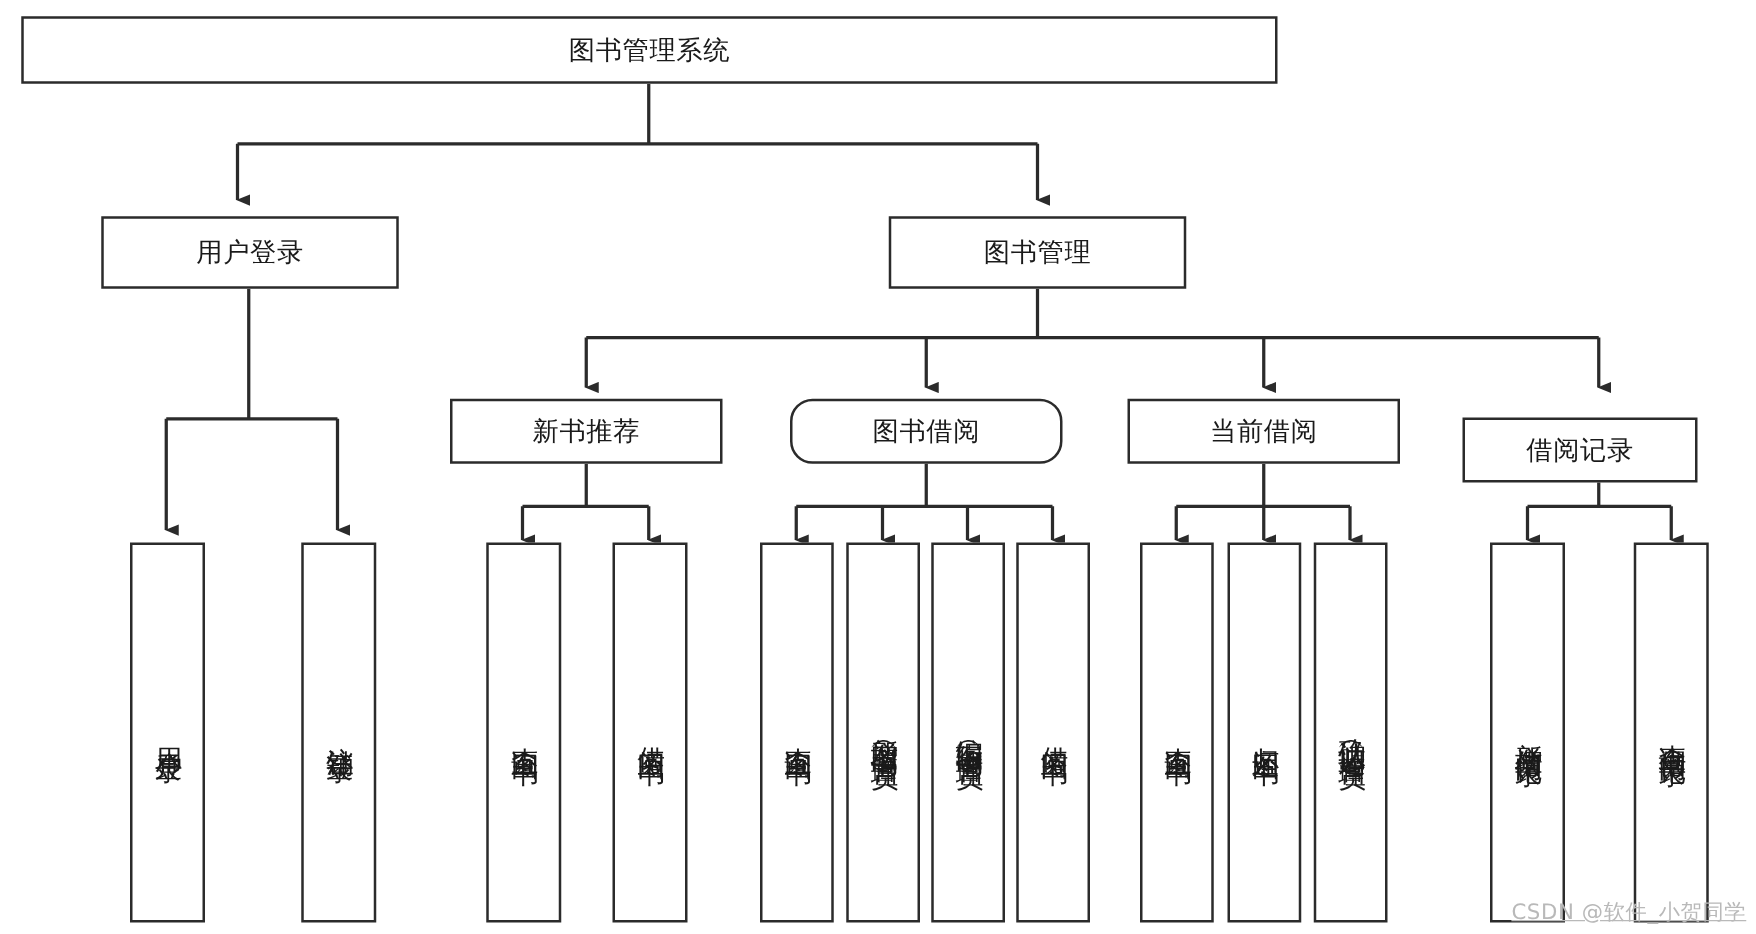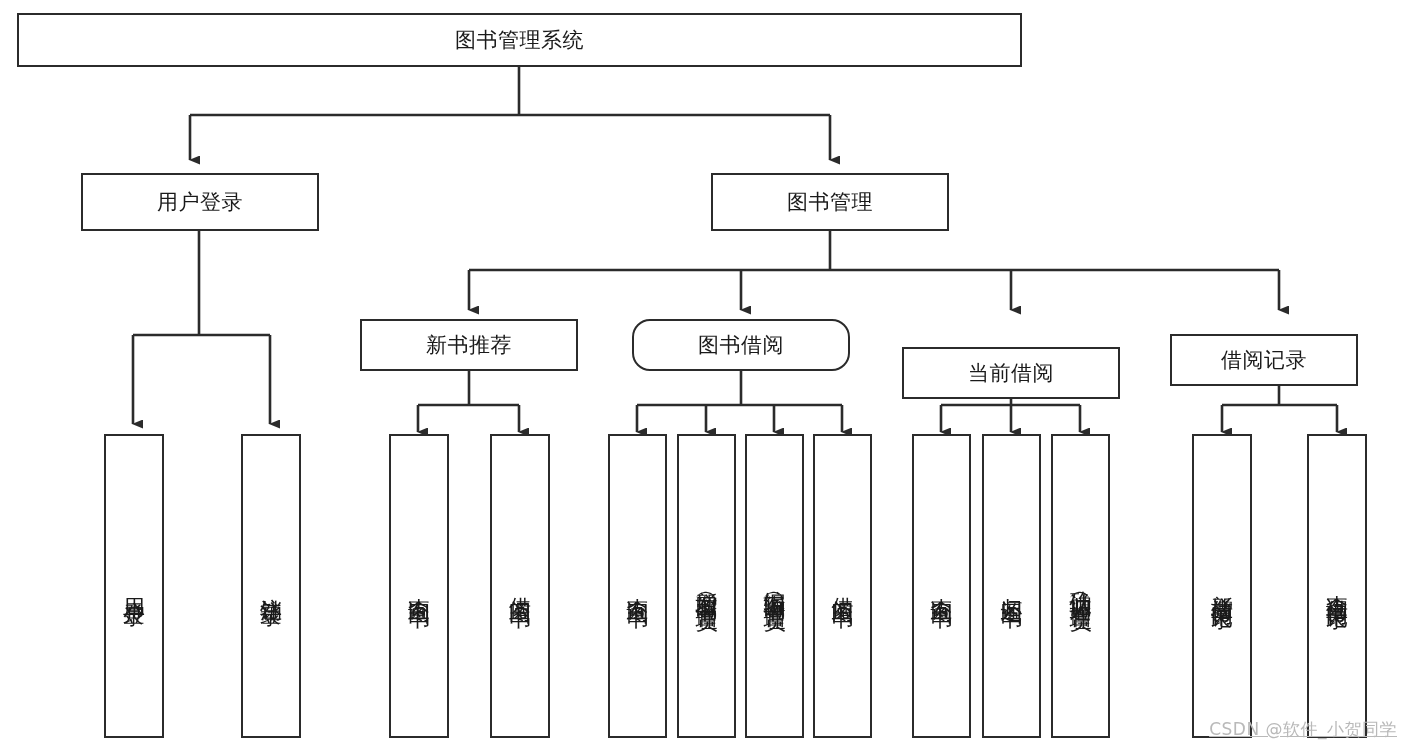--- a/index.html
+++ b/index.html
@@ -121,21 +121,21 @@
     </g>
   </svg>
 
   <div class="node node-h" style="left:17px; top:13px; width:1005px; height:54px;">图书管理系统</div>
 
   <div class="node node-h" style="left:81px; top:173px; width:238px; height:58px;">用户登录</div>
   <div class="node node-h" style="left:711px; top:173px; width:238px; height:58px;">图书管理</div>
 
   <div class="node node-h" style="left:360px; top:319px; width:218px; height:52px;">新书推荐</div>
   <div class="node node-h" style="left:632px; top:319px; width:218px; height:52px;border-radius:18px;">图书借阅</div>
-  <div class="node node-h" style="left:902px; top:319px; width:218px; height:52px;margin-top:28px;">当前借阅</div>
+  <div class="node node-h" style="left:902px; top:319px; width:218px; height:52px;">当前借阅</div>
   <div class="node node-h" style="left:1170px; top:334px; width:188px; height:52px;">借阅记录</div>
 
   <div class="node node-v" style="left:104px; top:434px; width:60px; height:304px;">
     <span class="vtext">用户登录</span>
   </div>
   <div class="node node-v" style="left:241px; top:434px; width:60px; height:304px;">
     <span class="vtext">注销登录</span>
   </div>
 
   <div class="node node-v" style="left:389px; top:434px; width:60px; height:304px;">

